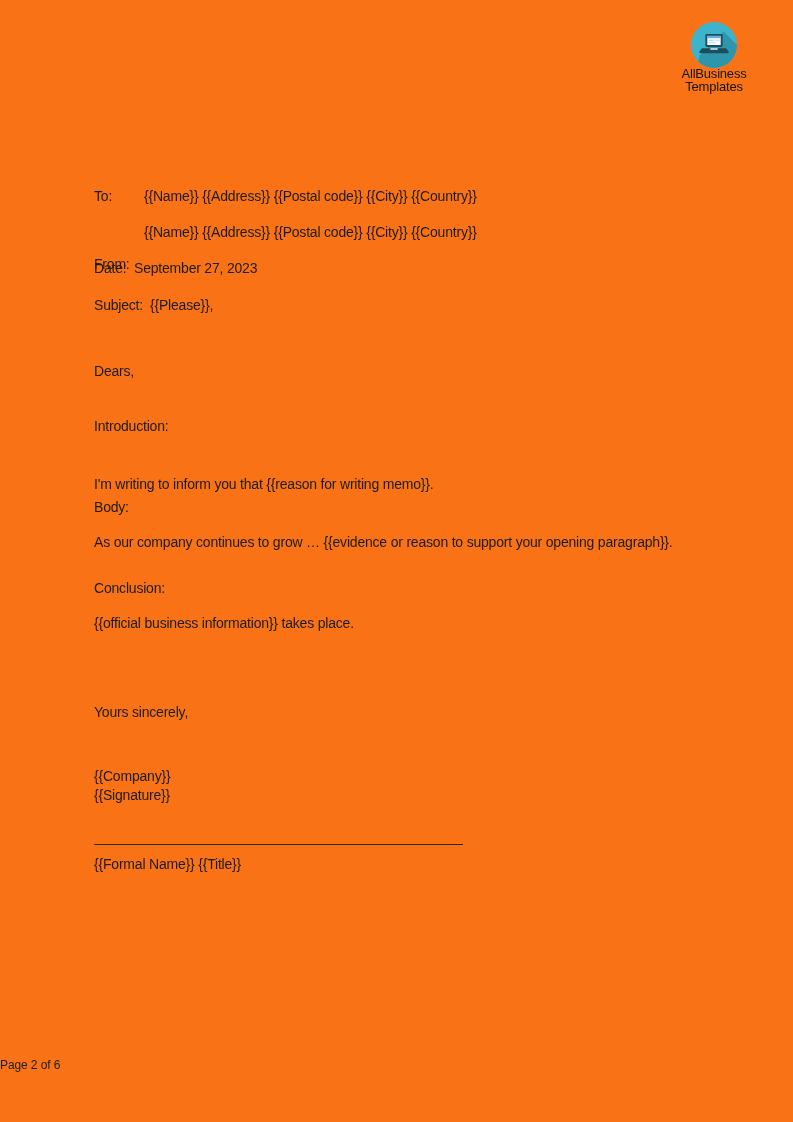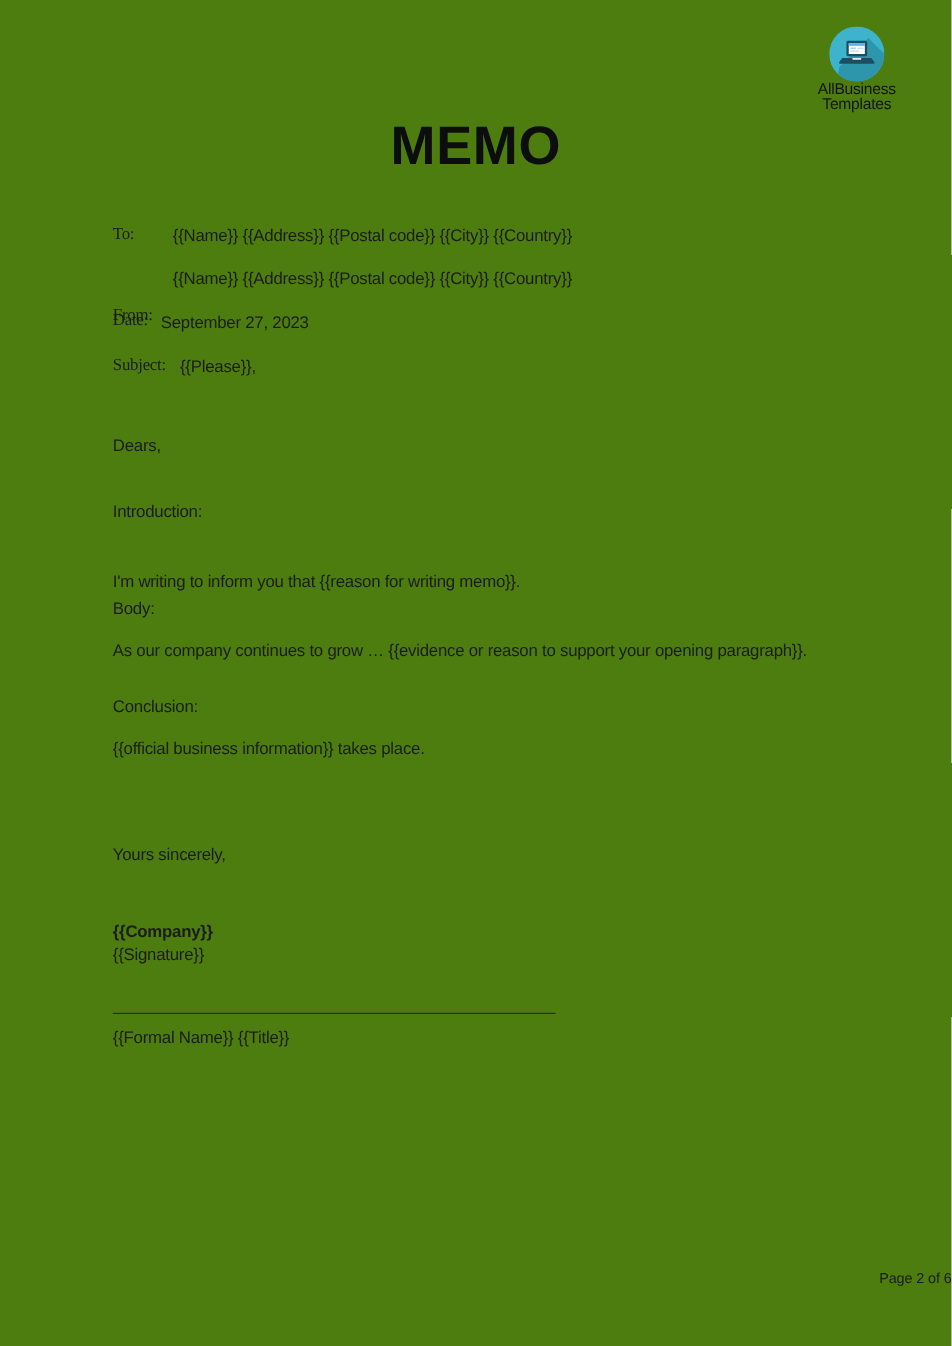--- a/index.html
+++ b/index.html
@@ -1,21 +1,21 @@
 <!DOCTYPE html>
 <html><head>
 <meta charset="utf-8">
 <style>
   * { margin: 0; padding: 0; box-sizing: border-box; }
   html, body { background: #ffffff; }
   .page {
     position: relative;
     width: 793px;
     height: 1122px;
-    background: #4d7c0f;
+    background: #f97316;
     font-family: "Liberation Sans", sans-serif;
     color: #1c1c1c;
     overflow: hidden;
     margin: 0 auto;
   }
   
   .logo {
     position: absolute;
     top: 22px;
     left: 676px;
@@ -46,45 +46,45 @@
   
   .line {
     position: absolute;
     left: 94px;
     font-size: 14px;
     letter-spacing: -0.2px;
     white-space: nowrap;
     color: #1c1c1c;
   }
   .meta-row { display: flex; }
-  .meta-label { display: inline-block; flex: none; font-family: Liberation Serif, serif; }
+  .meta-label { display: inline-block; flex: none; }
   .w-to      { width: 50px; }
   .w-from    { width: 50px; margin-top: 32px; }
   .w-date    { width: 40px; }
   .w-subject { width: 56px; }
   .italic { }
-  .bold   { font-weight: 700; }
+  .bold   { font-weight: 400; }
   .wrapped { white-space: normal; line-height: 27px; width: 620px; }
   .wrapped span { display: block; white-space: nowrap; }
   
   .sig-line {
     position: absolute;
     left: 94px;
     top: 844px;
     width: 369px;
     border-top: 1px solid #2a2a2a;
     height: 0;
   }
   
   .footer {
     position: absolute;
     top: 1058px;
     left: 0;
     width: 100%;
-    text-align: right;
+    text-align: left;
     font-size: 12px;
     letter-spacing: -0.1px;
     color: #1c1c1c;
   }
 </style>
 </head>
 <body>
 
 <div class="page">
 
@@ -105,21 +105,20 @@
       <rect x="18.6" y="18.4" width="4.6" height="1.3" fill="#a9cfe8"></rect>
       <rect x="24.4" y="18.4" width="5.6" height="1.3" fill="#c9e2f2"></rect>
       <rect x="18.6" y="20.8" width="7" height="1.3" fill="#c9e2f2"></rect>
       <path d="M11.4,27.5 h25.2 l2.6,3.4 q0.8,1.6 -1.4,1.6 h-27.6 q-2.2,0 -1.4,-1.6 Z" fill="#1c4e60"></path>
       <rect x="20" y="27.5" width="8" height="1.4" rx="0.7" fill="#dff0f6"></rect>
     </svg>
     <span class="brand-line">AllBusiness</span>
     <span class="brand-line">Templates</span>
   </div>
 
-  <div class="title">MEMO</div>
 
   <div class="line meta-row" style="top:188px">
     <span class="meta-label w-to">To:</span>
     <span>{{Name}} {{Address}} {{Postal code}} {{City}} {{Country}}</span>
   </div>
   <div class="line meta-row" style="top:224px">
     <span class="meta-label w-from">From:</span>
     <span>{{Name}} {{Address}} {{Postal code}} {{City}} {{Country}}</span>
   </div>
   <div class="line meta-row" style="top:260px">

